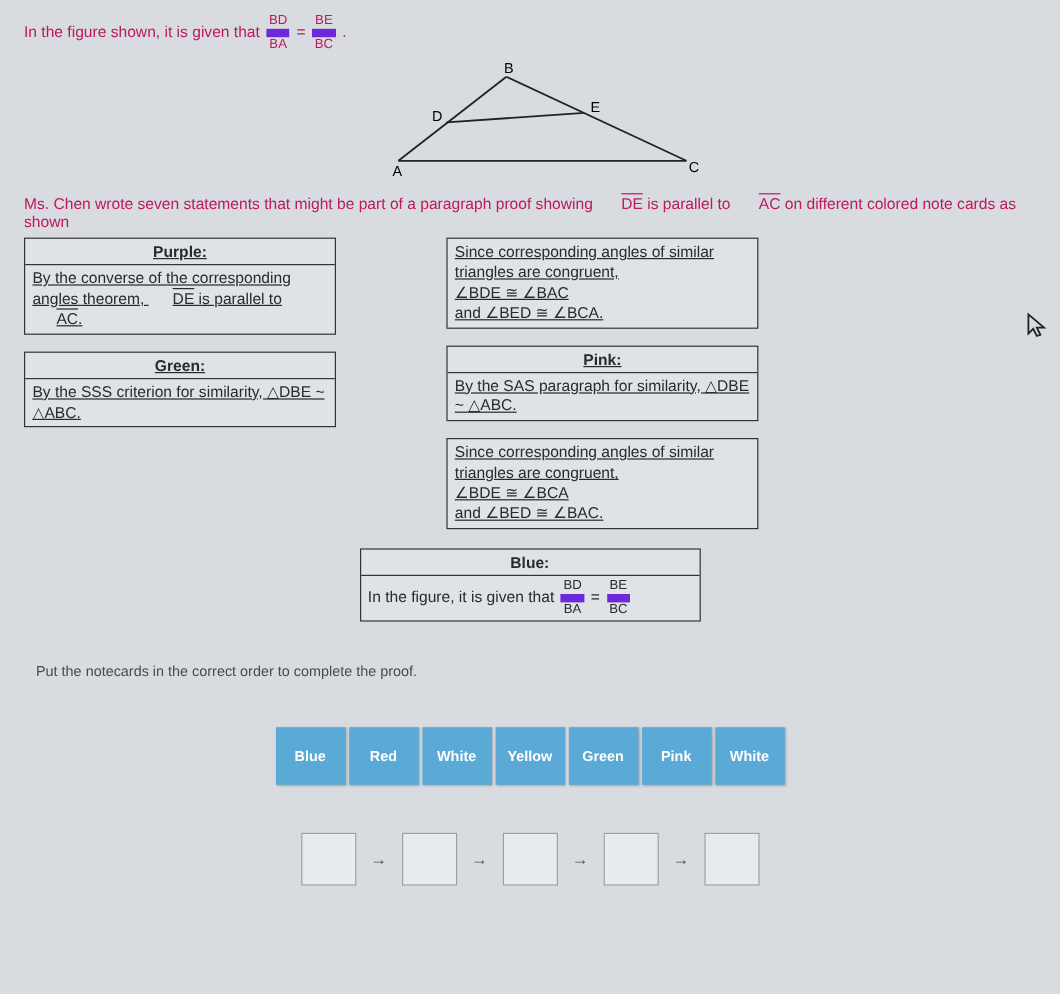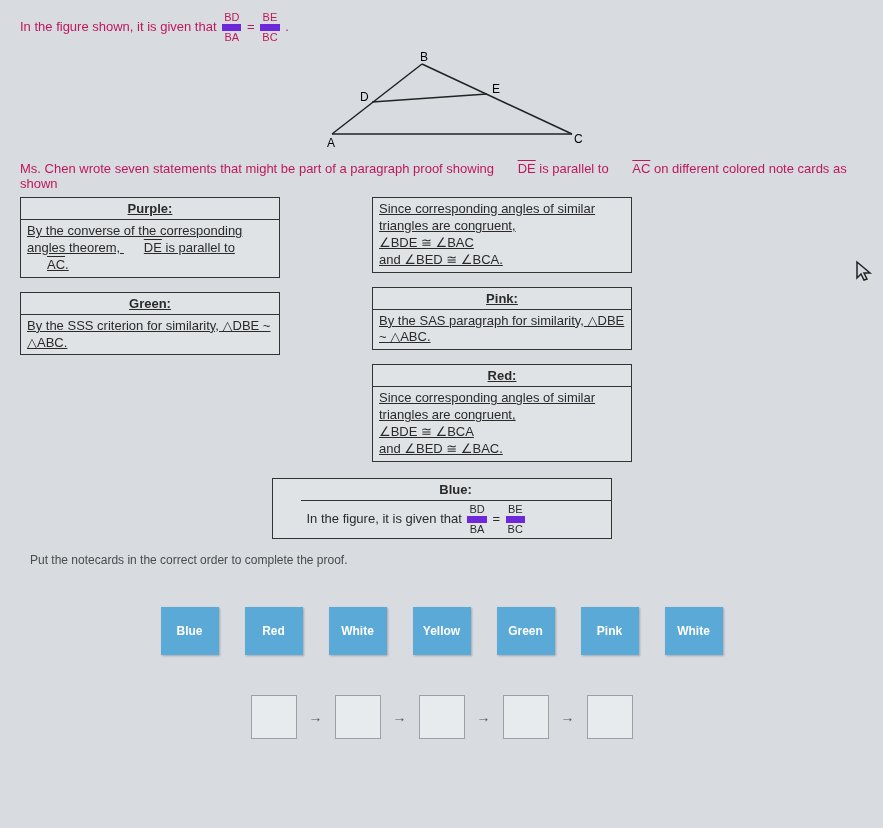--- a/index.html
+++ b/index.html
@@ -55,30 +55,31 @@
     }
     .card-body {
       padding: 3px 6px;
       line-height: 1.3;
     }
     .blue-card-wrap {
       display: flex;
       justify-content: center;
       margin-top: 2px;
     }
-    .blue-card { width: 340px; padding-left: 28px; }
+    .blue-card { width: 284px; }
     .instruction {
       font-size: 12px;
       color: #4a4a4a;
+      margin-top: 20px;
       margin-left: 10px;
     }
     .chips-row {
       display: flex;
       justify-content: center;
-      gap: 26px;
+      gap: 3px;
       margin-top: 40px;
     }
     .chip {
       width: 58px;
       height: 48px;
       background: #5aa9d6;
       color: #fff;
       font-size: 12px;
       font-weight: bold;
       display: flex;
@@ -165,21 +166,20 @@
     <div class="card">
       <div class="card-body">
         Since corresponding angles of similar triangles are congruent,<br>∠BDE ≅ ∠BAC<br>and ∠BED ≅ ∠BCA.
       </div>
     </div>
     <div class="card">
       <div class="card-header">Pink:</div>
       <div class="card-body">By the SAS paragraph for similarity, △DBE ~ △ABC.</div>
     </div>
     <div class="card">
-      <div class="card-header">Red:</div>
       <div class="card-body">
         Since corresponding angles of similar triangles are congruent,<br>∠BDE ≅ ∠BCA<br>and ∠BED ≅ ∠BAC.
       </div>
     </div>
   </div>
 </div>
 
 <div class="blue-card-wrap">
   <div class="card blue-card">
     <div class="card-header">Blue:</div>

